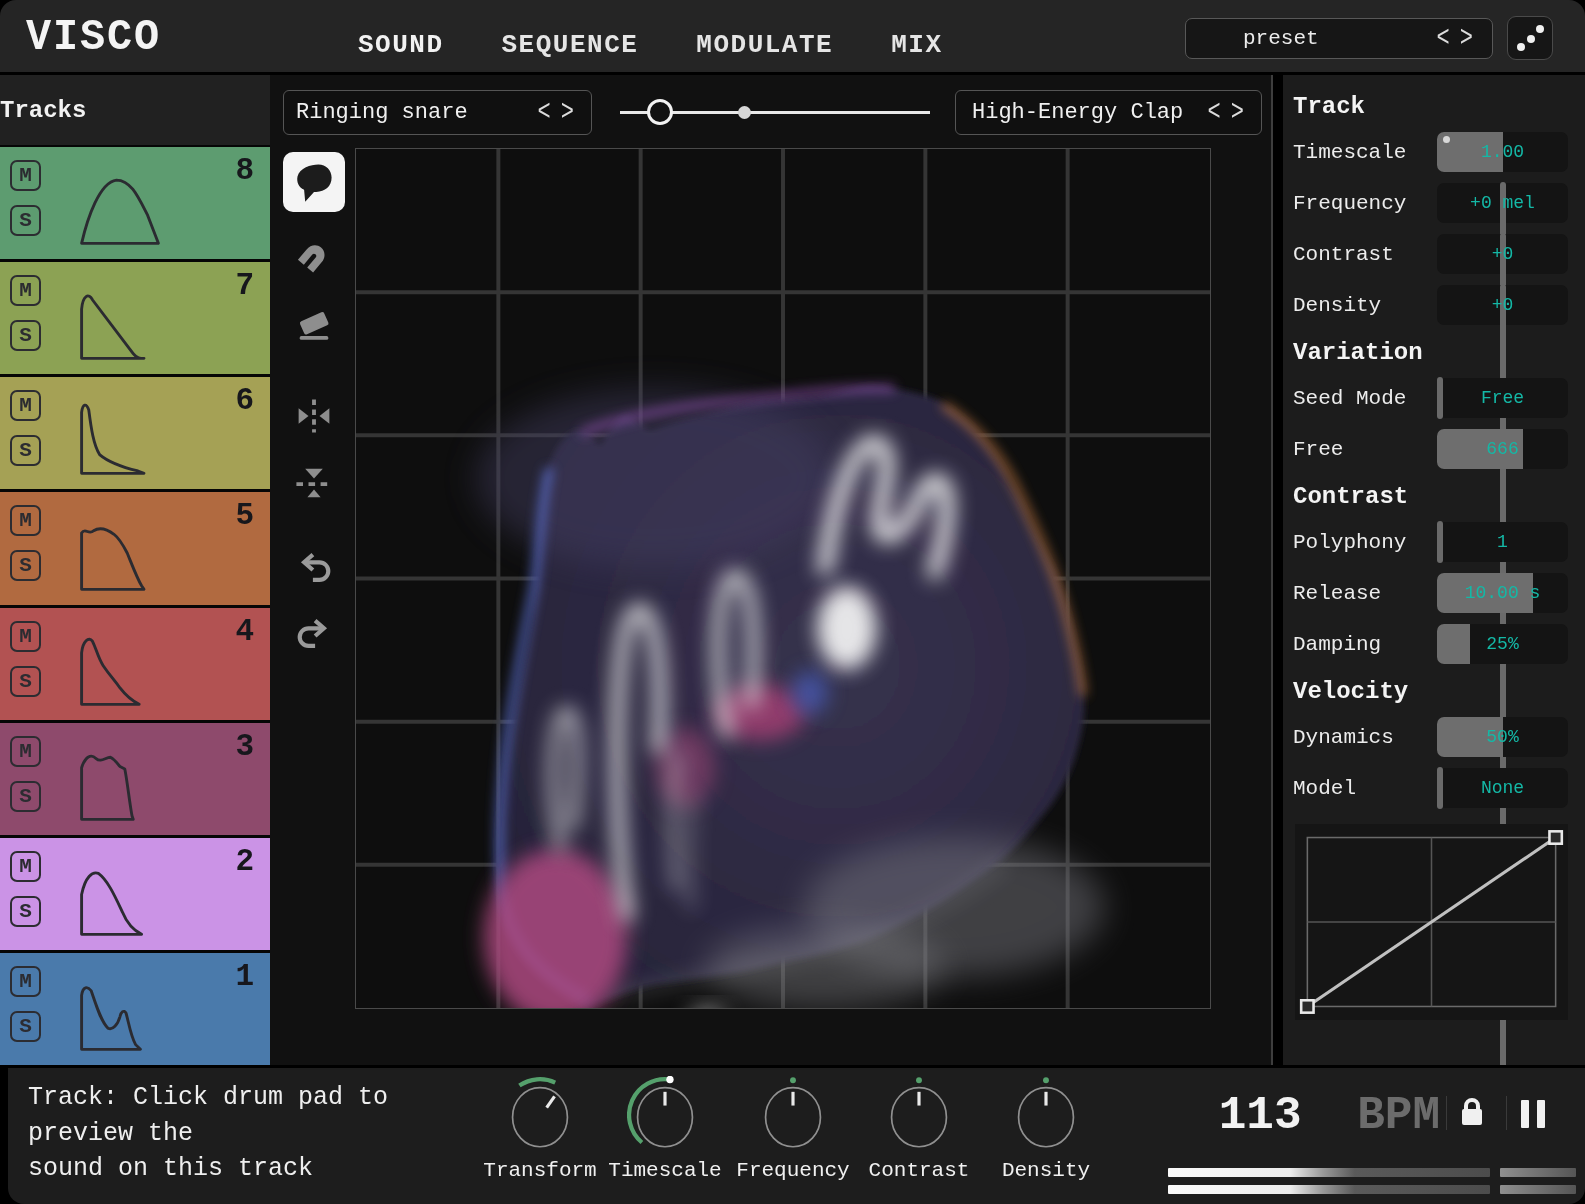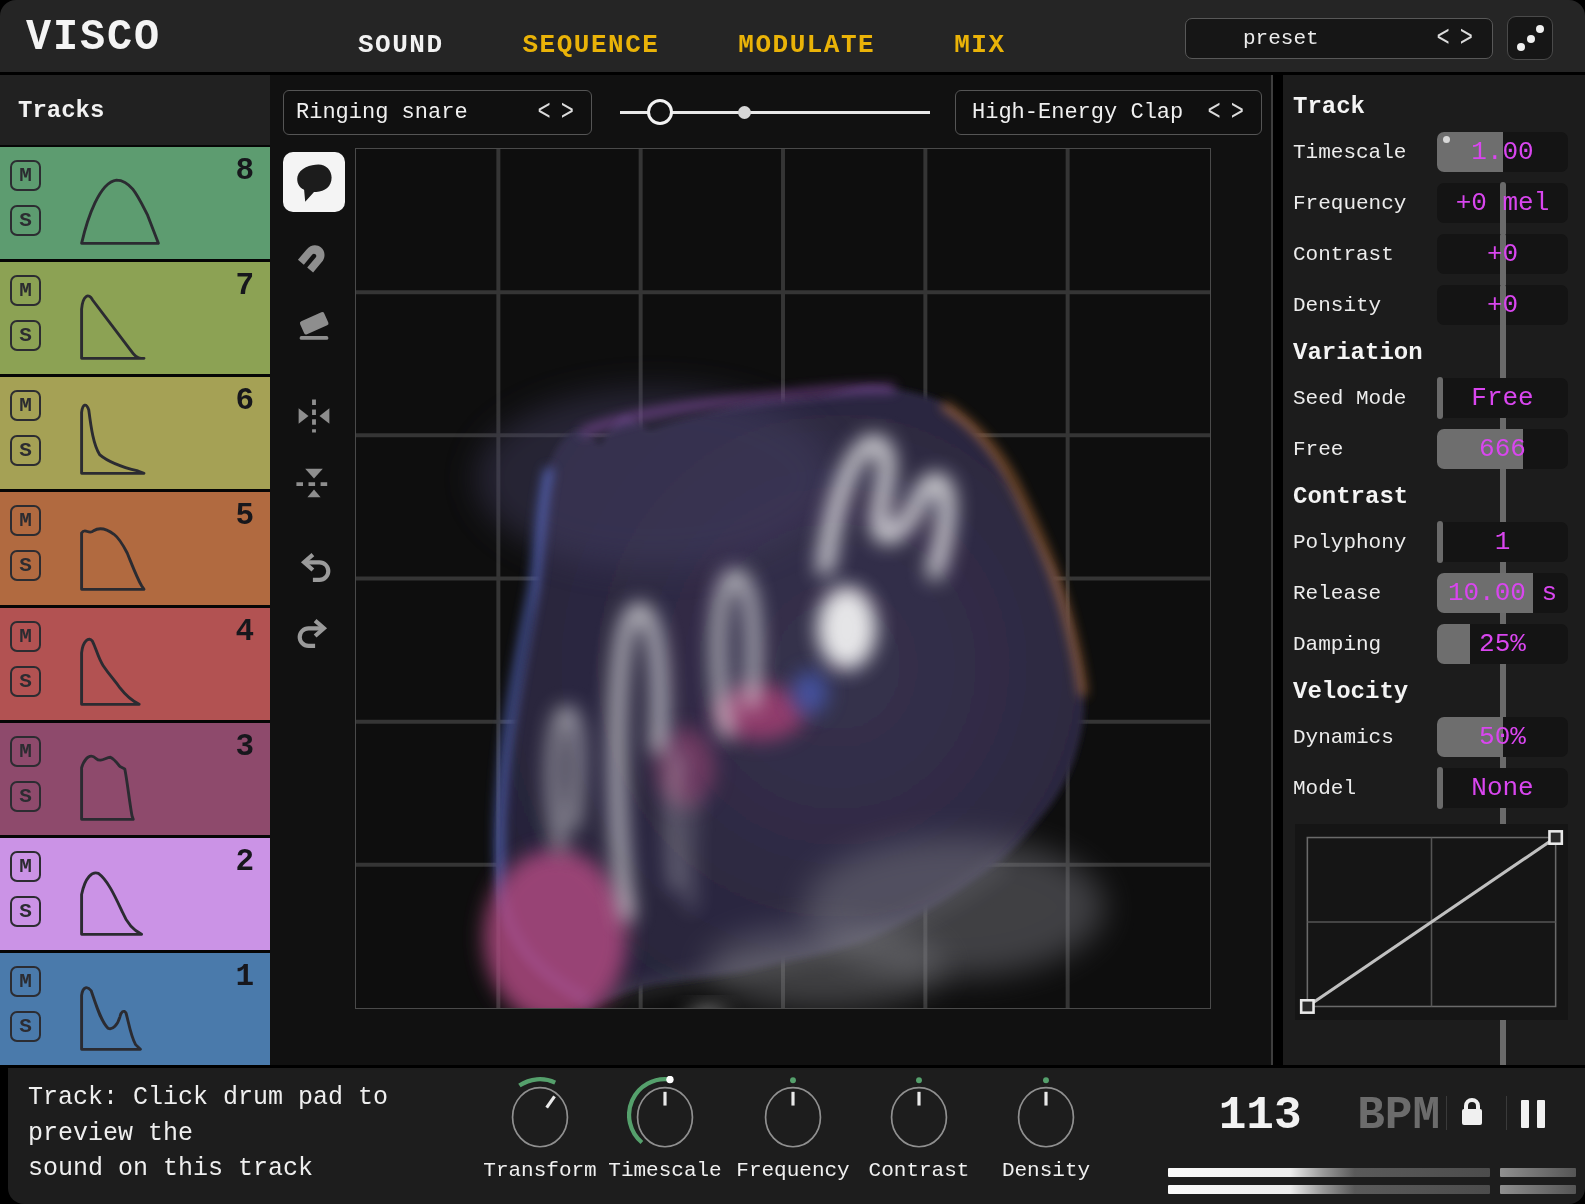--- a/index.html
+++ b/index.html
@@ -2,35 +2,35 @@
 <html><head>
 <meta charset="utf-8">
 <style>
   html,body{margin:0;padding:0;background:#000;}
   *{box-sizing:border-box;}
   .app{position:relative;width:1585px;height:1204px;background:#000;font-family:Liberation Mono, monospace;
        border-radius:16px;overflow:hidden;}
   
   .topbar{position:absolute;left:0;top:0;width:1585px;height:75px;background:#252525;border-bottom:3px solid #000;}
   .logo{position:absolute;left:26px;top:12px;font-size:44px;font-weight:800;color:#f4f4f4;letter-spacing:2px;transform:scaleX(.95);transform-origin:left;}
-  .tabs{position:absolute;left:358px;top:0;height:89px;display:flex;align-items:center;gap:79px;}
-  .tab{font-size:26px;font-weight:700;letter-spacing:1.5px;color:#eab308;cursor:default;}
+  .tabs{position:absolute;left:358px;top:0;height:89px;display:flex;align-items:center;gap:58px;}
+  .tab{font-size:26px;font-weight:700;letter-spacing:1.5px;color:#e5e5e5;cursor:default;}
   .tab.active{color:#f2f2f2;}
   .preset-box{position:absolute;left:1185px;top:18px;width:308px;height:41px;border:1.5px solid #585858;border-radius:7px;
       background:#161616;display:flex;align-items:center;padding:0 14px;}
   .preset-box .pv{flex:1;font-size:21px;color:#ececec;margin-left:43px;}
   .chev{font-size:22px;color:#dcdcdc;font-weight:400;padding:0 5px;transform:scaleY(1.35);}
   .dots-btn{position:absolute;left:1507px;top:16px;width:46px;height:44px;border:1.5px solid #4a4a4a;border-radius:9px;background:#161616;}
   .dots-btn i{position:absolute;width:8px;height:8px;border-radius:50%;background:#f0f0f0;}
   .dots-btn i:nth-child(1){left:9px;bottom:8px;}
   .dots-btn i:nth-child(2){left:19px;top:18px;}
   .dots-btn i:nth-child(3){right:8px;top:8px;}
   
   .sidebar{position:absolute;left:0;top:75px;width:270px;height:990px;background:#060606;}
-  .tracks-header{position:absolute;left:0;top:0;width:270px;height:70px;background:#212121;display:flex;align-items:center;padding-left:18px;}
+  .tracks-header{position:absolute;left:0;top:0;width:270px;height:70px;background:#212121;display:flex;align-items:center;}
   .tracks-title{font-size:24px;font-weight:700;color:#f2f2f2;}
   .tracks-list{position:absolute;left:0;top:72px;width:270px;height:918px;display:flex;flex-direction:column;gap:3px;}
   .track{position:relative;flex:1;}
   .ms{position:absolute;left:10px;width:31px;height:31px;border:2.5px solid #2c2c31;border-radius:7px;
       display:flex;align-items:center;justify-content:center;font-size:21px;font-weight:700;color:#2c2c31;}
   .ms.m{top:13px;} .ms.s{top:58px;}
   .track .num{position:absolute;right:16px;top:6px;font-size:31px;font-weight:600;color:#17171c;}
   .track svg.wave{position:absolute;left:78px;bottom:11px;width:120px;height:82px;}
   .track svg.wave path{fill:none;stroke:#2b2b31;stroke-width:2.4;stroke-linejoin:round;}
   
@@ -54,21 +54,21 @@
   .rightpanel{position:absolute;left:1283px;top:75px;width:302px;height:990px;background:#1c1c1c;padding-top:10px;}
   .sec-title{font-size:24px;font-weight:700;color:#f4f4f4;margin:14px 0 12px 10px;}
   .sec-title:first-child{margin-top:8px;}
   .prow{display:flex;align-items:center;justify-content:space-between;height:40px;margin:0 17px 11px 10px;}
   .plabel{font-size:21px;color:#ececec;}
   .pbox{position:relative;width:131px;height:40px;background:#141414;border-radius:7px;}
   .pfill{position:absolute;left:0;top:0;bottom:0;background:#6e6e6e;border-radius:7px 0 0 7px;}
   .pdot{position:absolute;left:6px;top:4px;width:7px;height:7px;border-radius:50%;background:#d8d8d8;}
   .ptick{position:absolute;top:-1px;bottom:-1px;width:6px;background:#6a6a6a;border-radius:3px;}
   .ptick.left{left:0;} .ptick.center{left:50%;margin-left:-3px;}
-  .pval{position:absolute;inset:0;display:flex;align-items:center;justify-content:center;font-size:26px;color:#d946ef;}
+  .pval{position:absolute;inset:0;display:flex;align-items:center;justify-content:center;font-size:18px;color:#14b8a6;}
   .curve-wrap{position:relative;margin:16px 17px 0 12px;height:196px;background:#151515;}
   .curve-wrap svg{display:block;width:100%;height:100%;overflow:visible;}
   
   .bottombar{position:absolute;left:8px;top:1065px;width:1585px;height:139px;background:#1d1d1d;border-top:3px solid #000;border-radius:0 0 16px 16px;}
   .hint{position:absolute;left:20px;top:12px;width:440px;font-size:25px;line-height:1.42;color:#eeeeee;}
   .knob{position:absolute;top:8px;width:132px;text-align:center;}
   .knob svg{width:76px;height:76px;}
   .knob .klabel{margin-top:2px;font-size:21px;color:#f0f0f0;}
   .bpm{position:absolute;left:1170px;top:22px;width:262px;text-align:right;font-weight:700;font-size:46px;}
   .bpm .bv{color:#f2f2f2;} .bpm .bu{color:#6c6c6c;margin-left:28px;}

